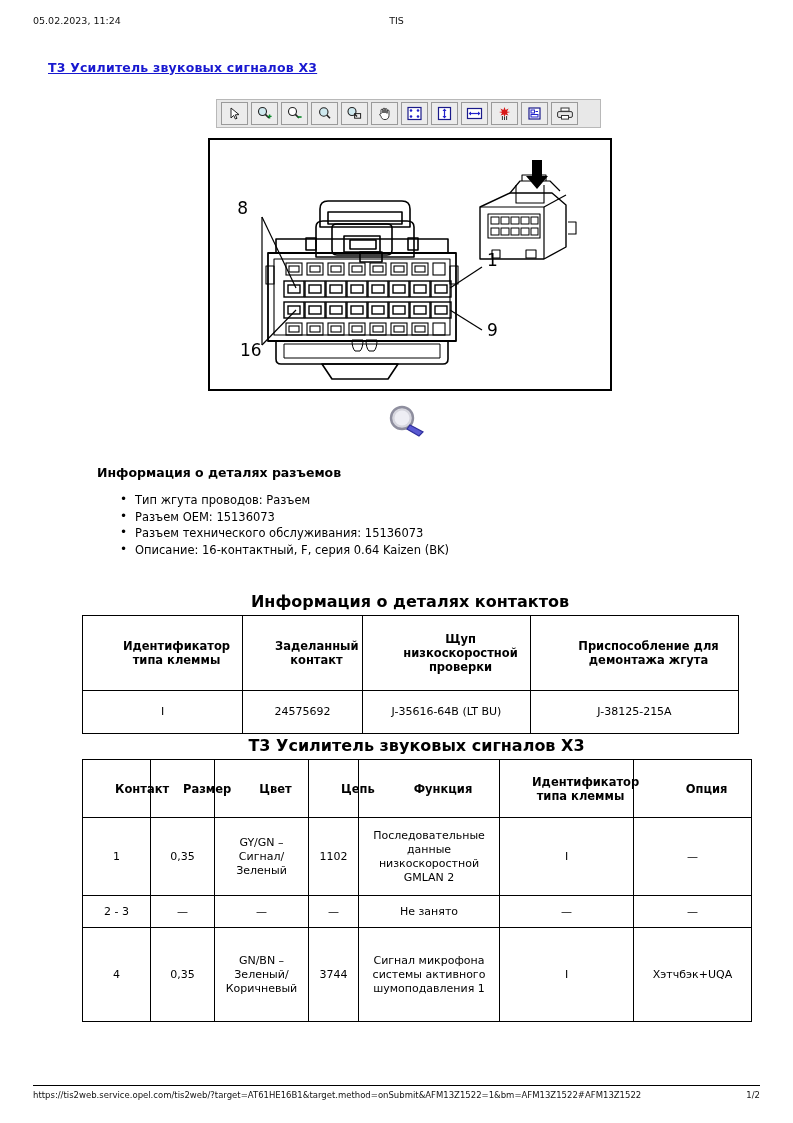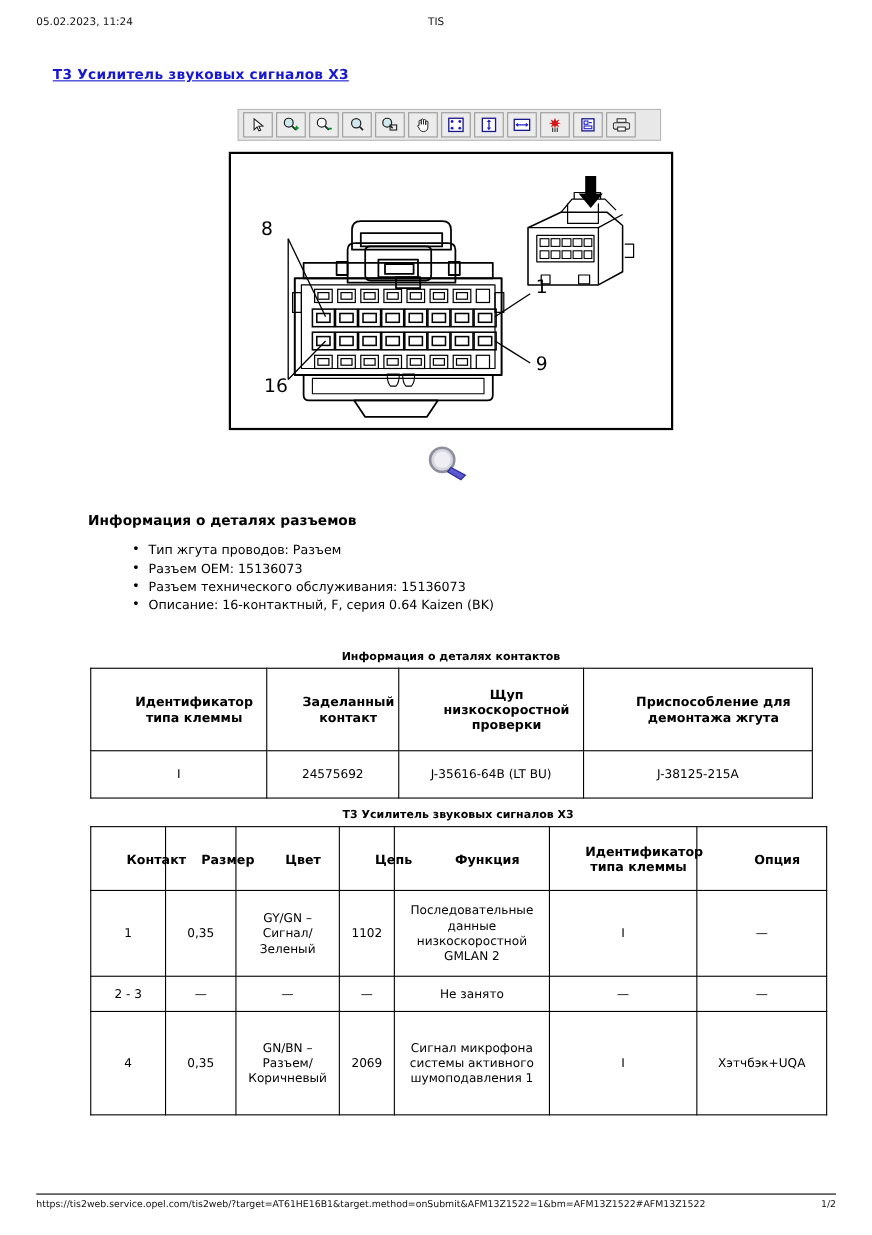--- a/index.html
+++ b/index.html
@@ -109,21 +109,21 @@
     left: 385px;
     width: 46px;
     height: 34px;
     cursor: pointer;
   }
 
   
   .info-heading {
     position: absolute;
     top: 465px;
-    left: 80px;
+    left: 97px;
     font-size: 12.5px;
     font-weight: bold;
     white-space: nowrap;
   }
   .info-list {
     position: absolute;
     top: 492px;
     left: 120px;
     margin: 0;
     padding: 0;
@@ -140,21 +140,21 @@
     content: "\2022";
     position: absolute;
     left: 0;
     top: -1px;
     font-size: 12px;
   }
 
   
   .table-caption {
     text-align: center;
-    font-size: 10px;
+    font-size: 16px;
     font-weight: bold;
     margin: 0 0 4px 0;
     white-space: nowrap;
   }
   .blk-terminal {
     position: absolute;
     top: 592px;
     left: 82px;
     width: 656px;
   }
@@ -602,22 +602,22 @@
           <td>—</td>
           <td>—</td>
           <td>—</td>
           <td class="cell-left">Не занято</td>
           <td>—</td>
           <td>—</td>
         </tr>
         <tr style="height:94px;">
           <td>4</td>
           <td>0,35</td>
-          <td>GN/BN – Разъем/ Коричневый</td>
-          <td>2069</td>
+          <td>GN/BN – Зеленый/ Коричневый</td>
+          <td>3744</td>
           <td class="cell-left">Сигнал микрофона системы активного шумоподавления 1</td>
           <td>I</td>
           <td>Хэтчбэк+UQA</td>
         </tr>
       </tbody>
     </table>
   </div>
 
   <div class="footer-rule"></div>
   <div class="footer">

